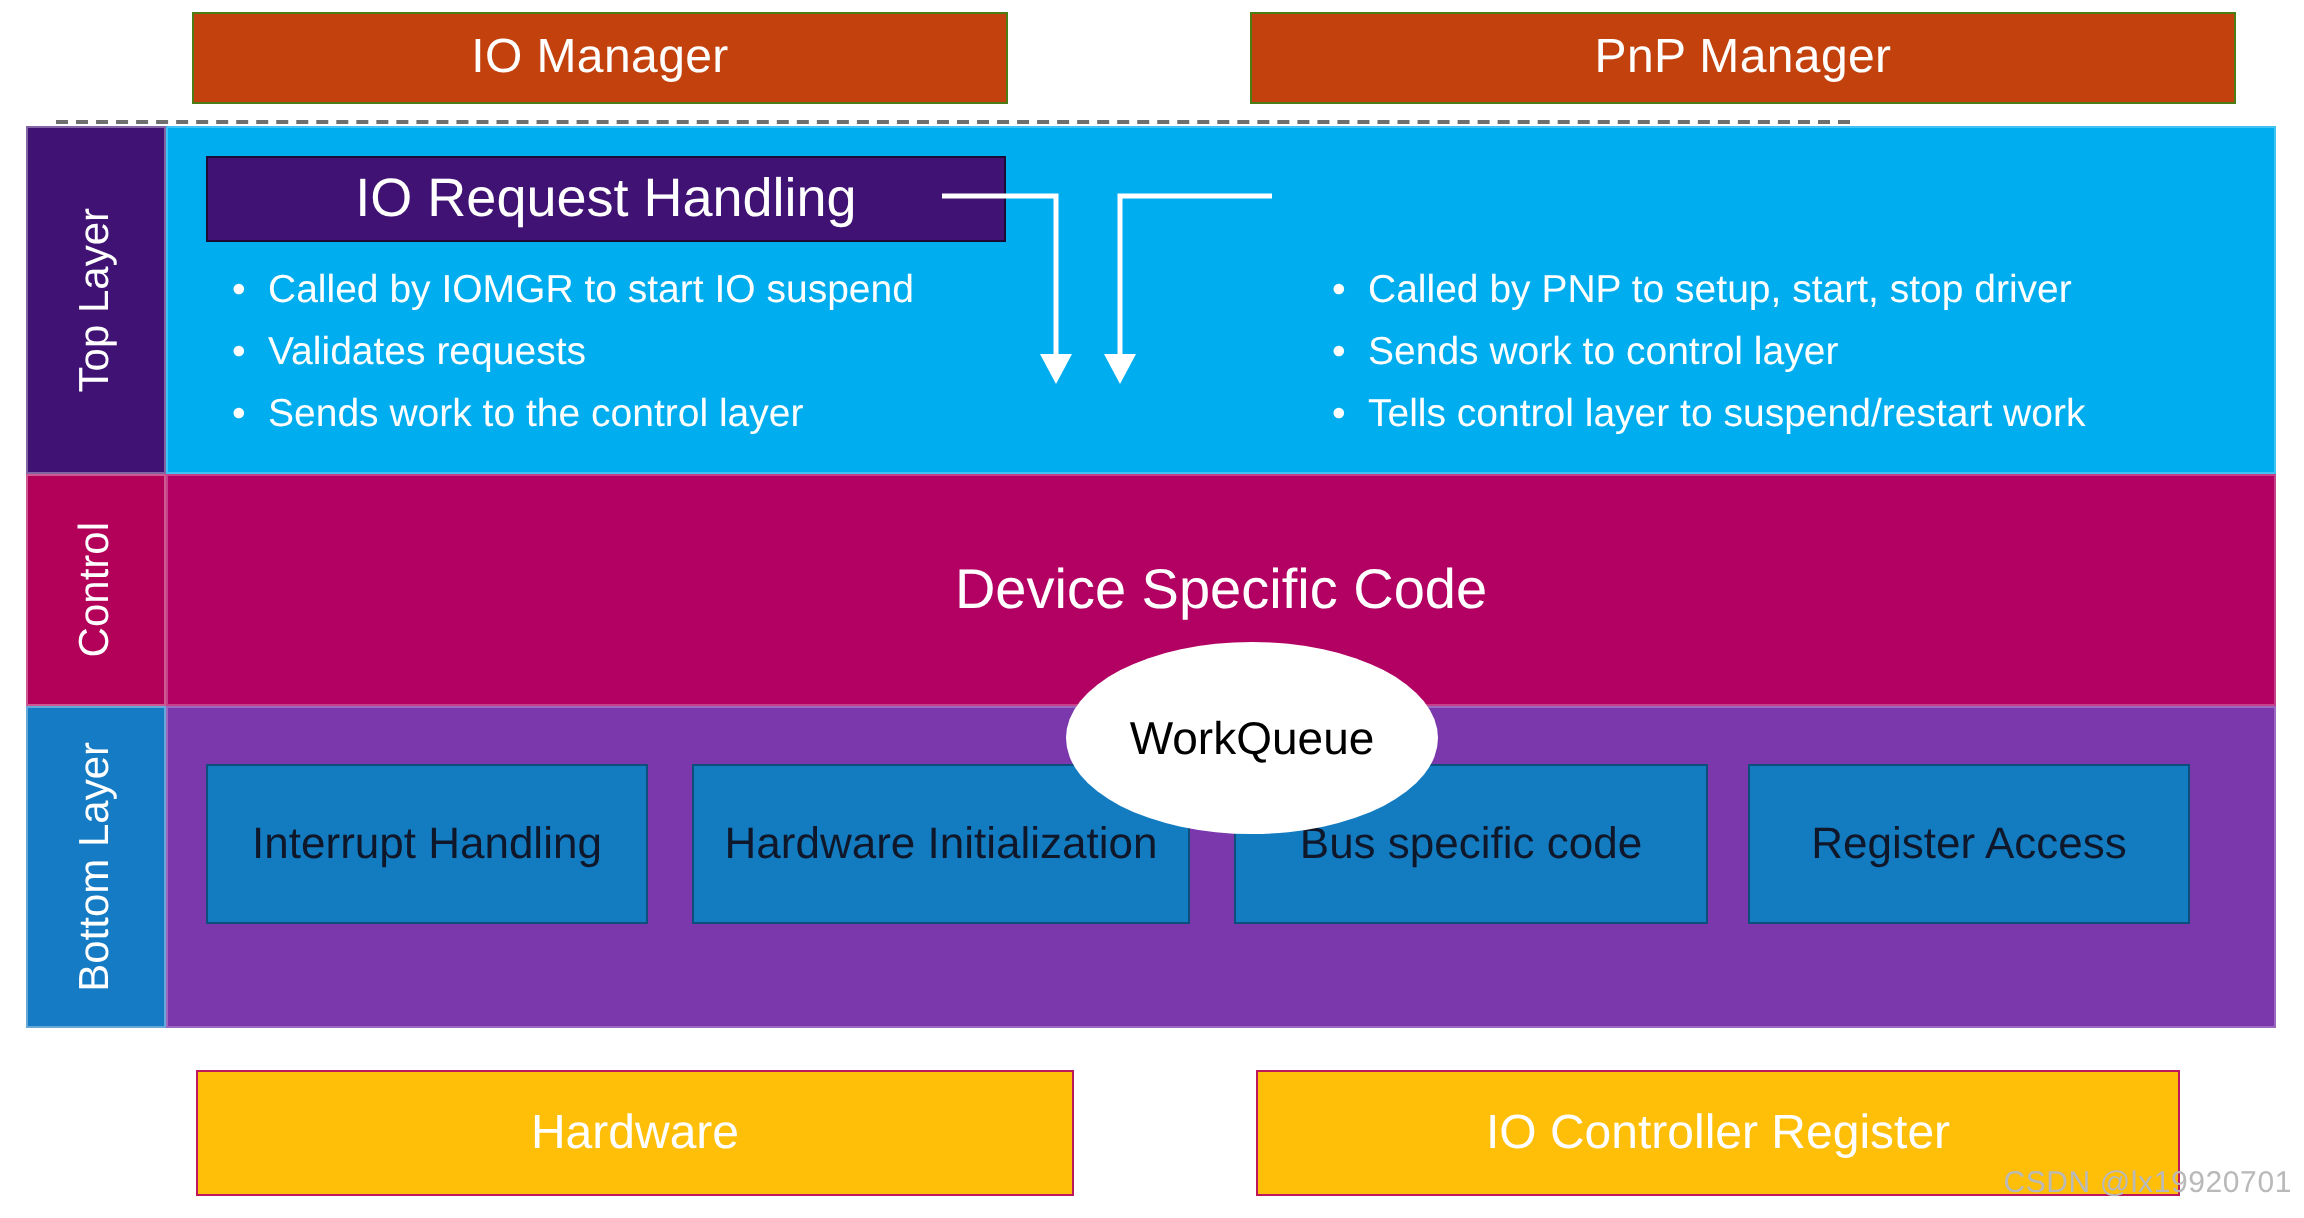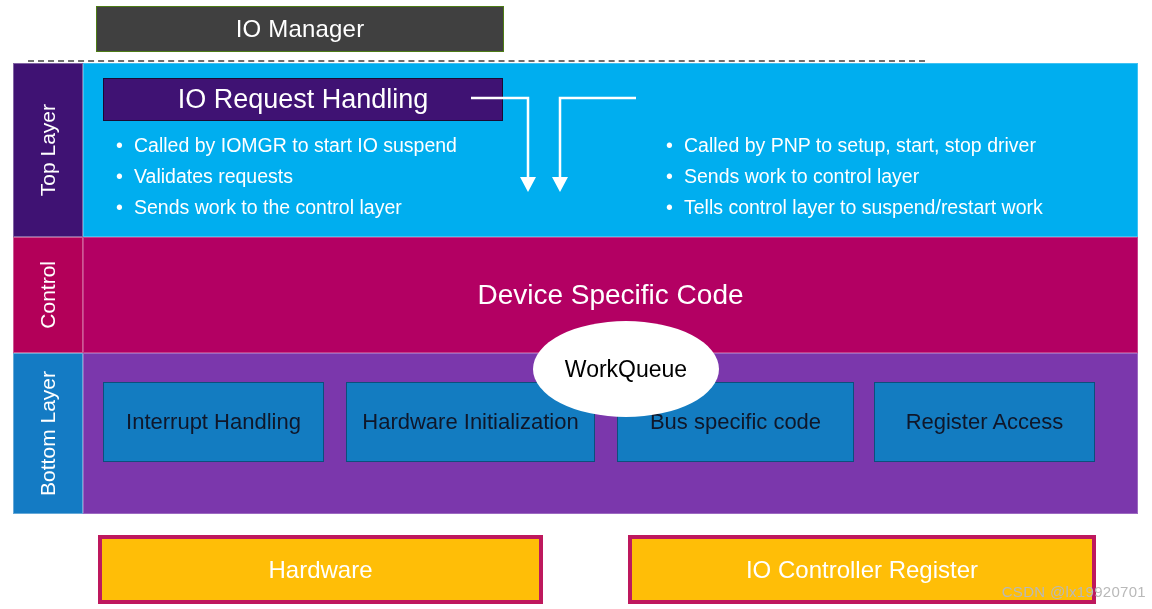--- a/index.html
+++ b/index.html
@@ -17,21 +17,21 @@
   .stage {
     position: absolute;
     left: 0; top: 0;
     width: 1152px;
     height: 609px;
   }
 
   
   .mgr-box {
     position: absolute;
-    background: #404040;
+    background: #c2410c;
     border: 1px solid #4d7c16;
     color: #ffffff;
     font-size: 24px;
     display: flex;
     align-items: center;
     justify-content: center;
     letter-spacing: .2px;
   }
   #mgr-io   { left: 96px;  top: 6px;  width: 406px; height: 44px; }
   #mgr-pnp  { left: 625px; top: 6px;  width: 491px; height: 44px; }
@@ -174,21 +174,21 @@
     color: #000000;
     font-size: 23px;
     line-height: 30px;
     z-index: 40;
   }
 
   
   .hw-box {
     position: absolute;
     background: #ffbe07;
-    border: 4px solid #be185d;
+    border: 1px solid #be185d;
     color: #ffffff;
     font-size: 24px;
     display: flex;
     align-items: center;
     justify-content: center;
   }
   #hw-0 { left: 98px;  top: 535px; width: 437px; height: 61px; }
   #hw-1 { left: 628px; top: 535px; width: 460px; height: 61px; }
 
   
@@ -201,20 +201,23 @@
     letter-spacing: .3px;
   }
 </style>
 </head>
 <body>
 
 <div class="stage">
 
   <div class="mgr-box" id="mgr-io">
     <span>IO Manager</span>
+  </div>
+  <div class="mgr-box" id="mgr-pnp">
+    <span>PnP Manager</span>
   </div>
 
   <div class="dashed-rule"></div>
 
   <div class="diagram">
 
     <div class="layer-row" id="row-top">
       <div class="layer-tab" id="tab-top">
         <span>Top Layer</span>
       </div>

